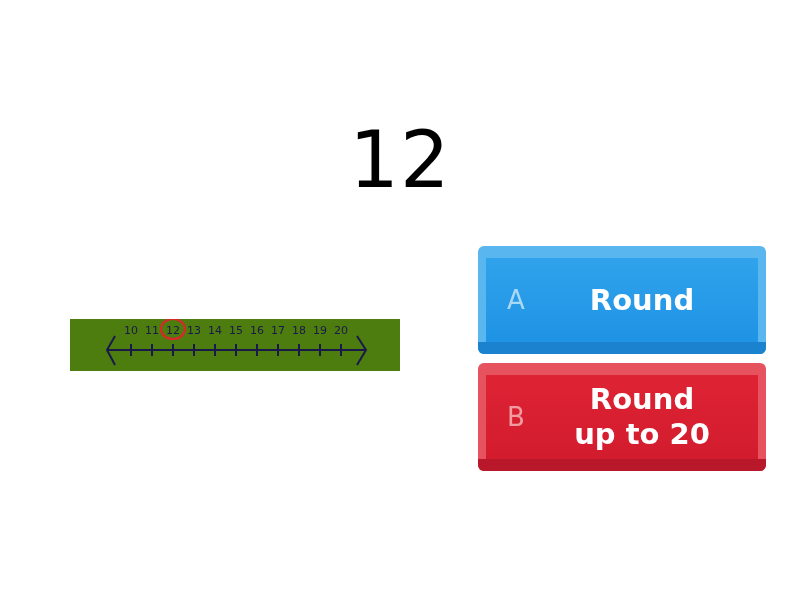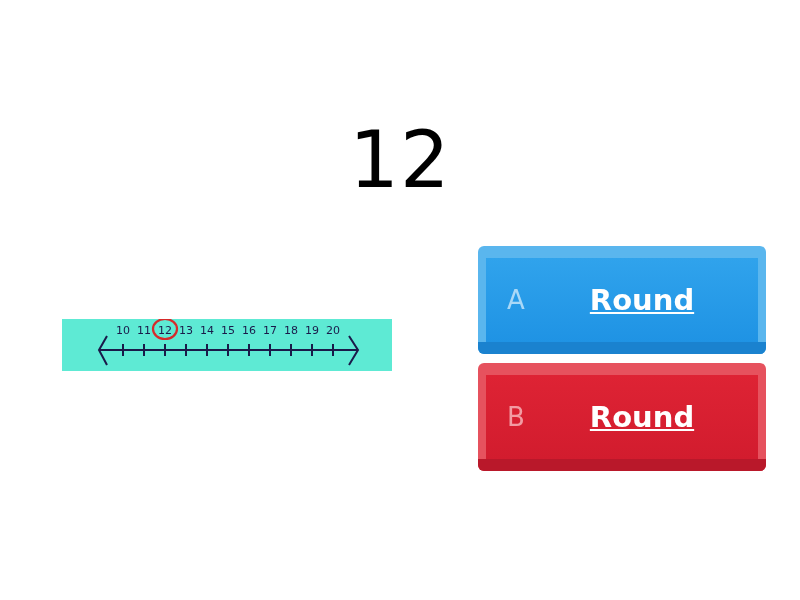--- a/index.html
+++ b/index.html
@@ -24,25 +24,25 @@
       text-align: center;
       font-size: 78px;
       line-height: 96px;
       color: #000000;
       font-family: "DejaVu Sans", sans-serif;
       font-weight: normal;
       letter-spacing: 1px;
     }
     .numberline-box {
       position: absolute;
-      left: 62px;
+      left: 70px;
       top: 319px;
       width: 330px;
       height: 52px;
-      background: #5eead4;
+      background: #4d7c0f;
     }
     .numberline-box svg {
       position: absolute;
       left: 0;
       top: 0;
     }
     .answer {
       position: absolute;
       left: 478px;
       width: 288px;
@@ -78,21 +78,20 @@
       display: flex;
       flex-direction: column;
       align-items: center;
       justify-content: center;
       color: #ffffff;
       font-weight: bold;
       font-size: 29px;
       line-height: 35px;
       font-family: "DejaVu Sans", sans-serif;
       text-align: center;
-      text-decoration: underline;
     }
     .answer-a {
       top: 246px;
       background: #5ab6ee;
     }
     .answer-a .face {
       background: linear-gradient(#30a3ec, #1f93e4);
     }
     .answer-a .bottom {
       position: absolute;
@@ -171,17 +170,18 @@
       </div>
     </div>
   </div>
 
   <div class="answer answer-b">
     <div class="bottom"></div>
     <div class="face">
       <span class="letter">B</span>
       <div class="label">
         <span>Round</span>
+        <span>up to 20</span>
       </div>
     </div>
   </div>
 
 </div>
 
 </body></html>

